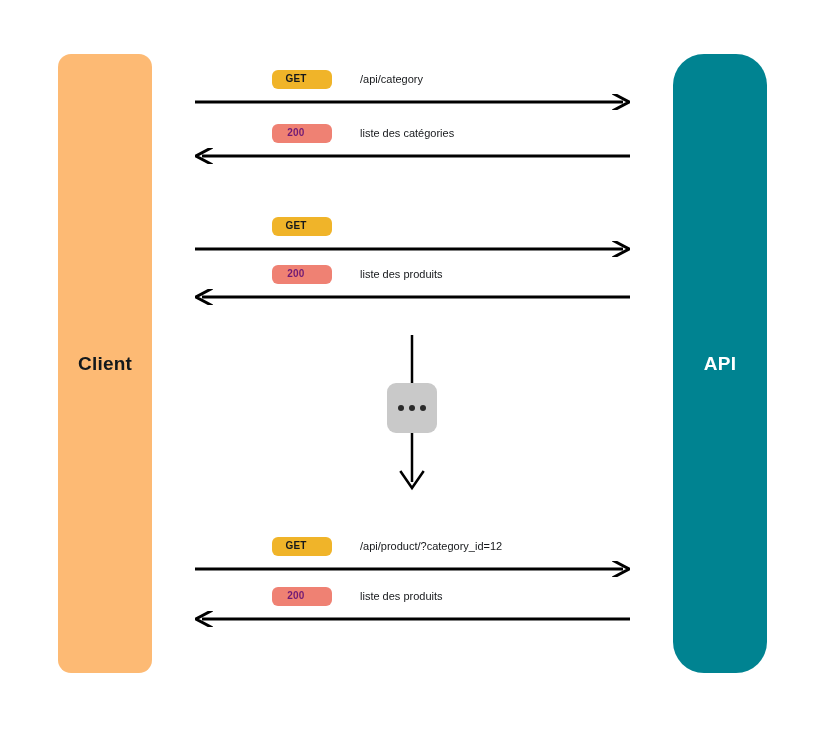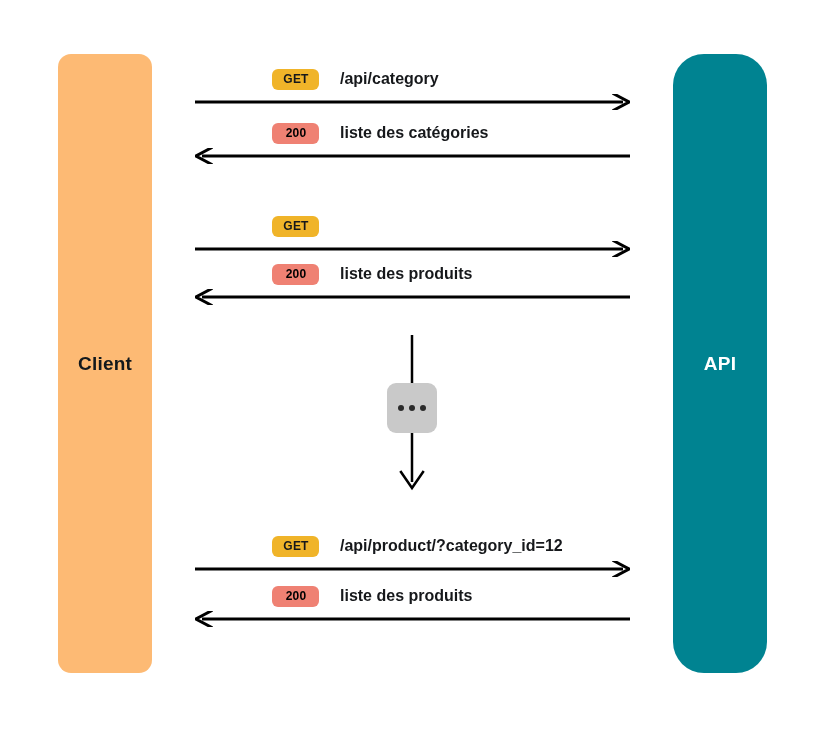--- a/index.html
+++ b/index.html
@@ -59,43 +59,42 @@
     position: absolute;
     left: 77px;
     top: 0;
     display: flex;
     align-items: center;
     height: 30px;
   }
   .badge {
     display: inline-block;
     min-width: 30px;
-    padding: 4px 8px 5px 9px;
+    padding: 4px 21px 5px 9px;
     border-radius: 6px;
-    font-size: 12px;
+    font-size: 10px;
     font-weight: bold;
     line-height: 1;
     text-align: center;
     letter-spacing: 0.2px;
   }
   .badge-get {
     background: #f0b429;
     color: #16181b;
   }
   .badge-200 {
     background: #ef8173;
-    color: #000000;
+    color: #701a75;
   }
   .msg-text {
-    margin-left: 21px;
-    font-size: 16px;
+    margin-left: 28px;
+    font-size: 11px;
     color: #16181b;
     white-space: nowrap;
     line-height: 1;
-    font-weight: bold;
   }
   .msg-line {
     position: absolute;
     left: 0;
     bottom: 0;
     width: 435px;
     height: 16px;
   }
 
   

